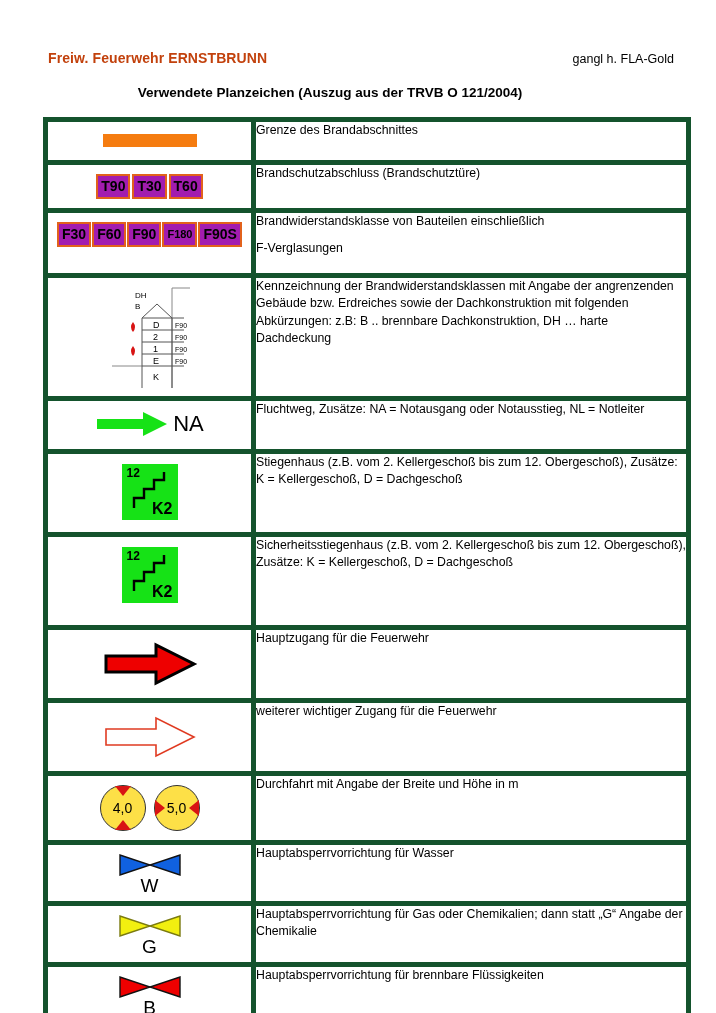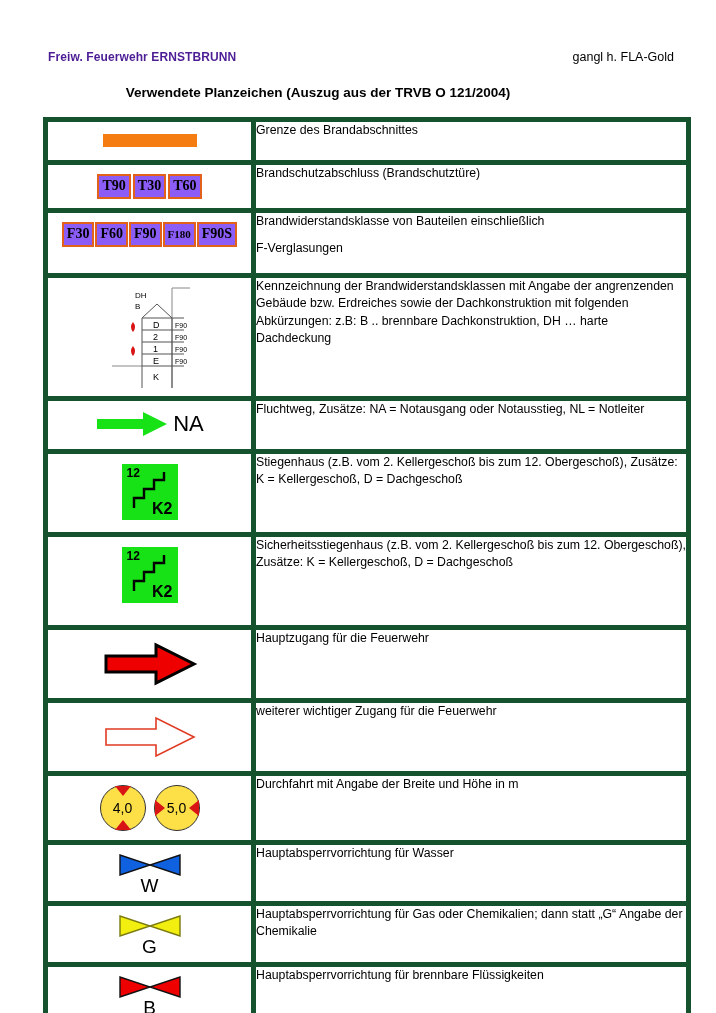--- a/index.html
+++ b/index.html
@@ -27,33 +27,33 @@
   .header-row {
     position: absolute;
     top: 50px;
     left: 48px;
     right: 42px;
     display: flex;
     align-items: baseline;
     justify-content: space-between;
   }
   .org-name {
-    color: #4c1d95;
+    color: #c2410c;
     font-weight: bold;
-    font-size: 12px;
+    font-size: 14px;
     letter-spacing: 0.1px;
   }
   .author-name {
     color: #000000;
     font-size: 12.5px;
   }
   .doc-title {
     position: absolute;
     top: 85px;
-    left: 4px;
+    left: 16px;
     width: 596px;
     text-align: center;
     font-size: 13.5px;
     font-weight: bold;
     padding-left: 32px;
     box-sizing: border-box;
   }
 
   
   table.legend {
@@ -90,31 +90,30 @@
 
   
   .badge-row {
     display: flex;
     justify-content: center;
     align-items: center;
     margin: 9px 0;
   }
   .badge {
     border: 2px solid #e2621c;
-    background: #8b5cf6;
+    background: #a21caf;
     color: #000000;
     font-weight: bold;
     font-size: 14px;
     line-height: 1;
     padding: 3px 3px 4px 3px;
     margin: 0 1px;
     min-width: 30px;
     text-align: left;
     box-sizing: border-box;
-    font-family: Liberation Serif, serif;
   }
   .badge.sm {
     font-size: 11px;
     padding: 5px 3px 5px 3px;
   }
   .badge-row.tight .badge { margin: 0 0.5px; }
 
   
   .diamond-wrap {
     height: 34px;

